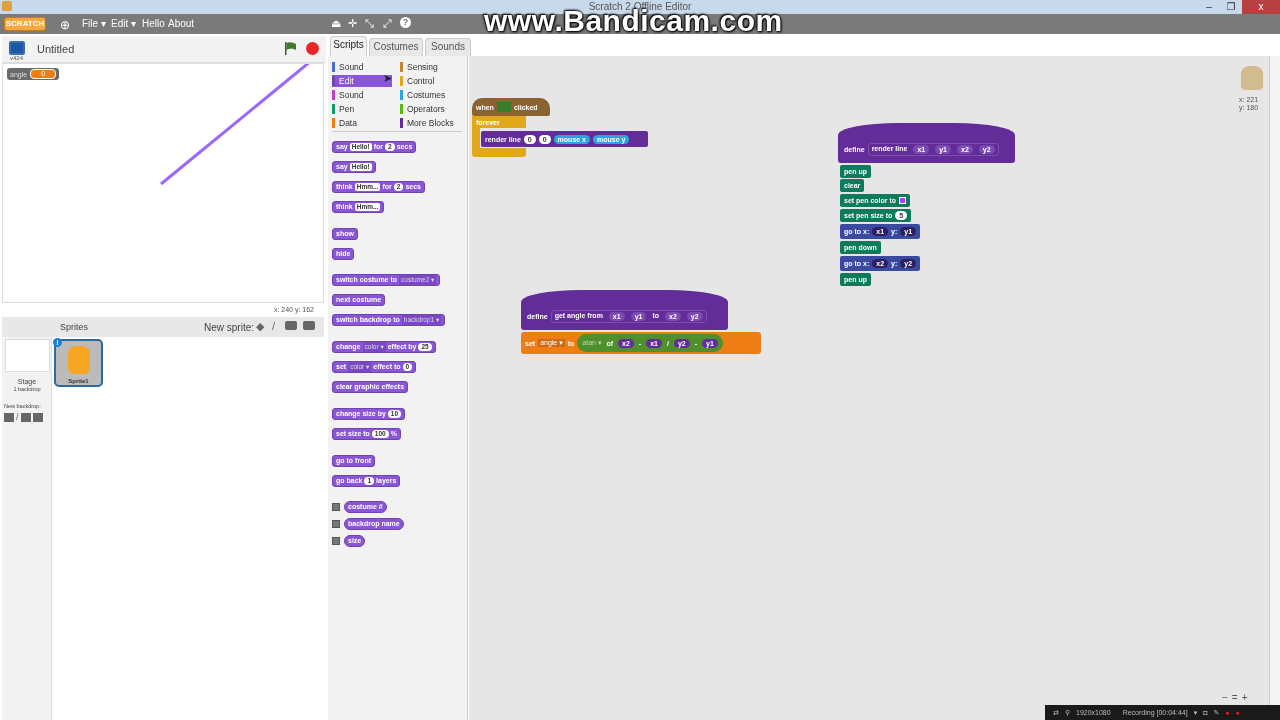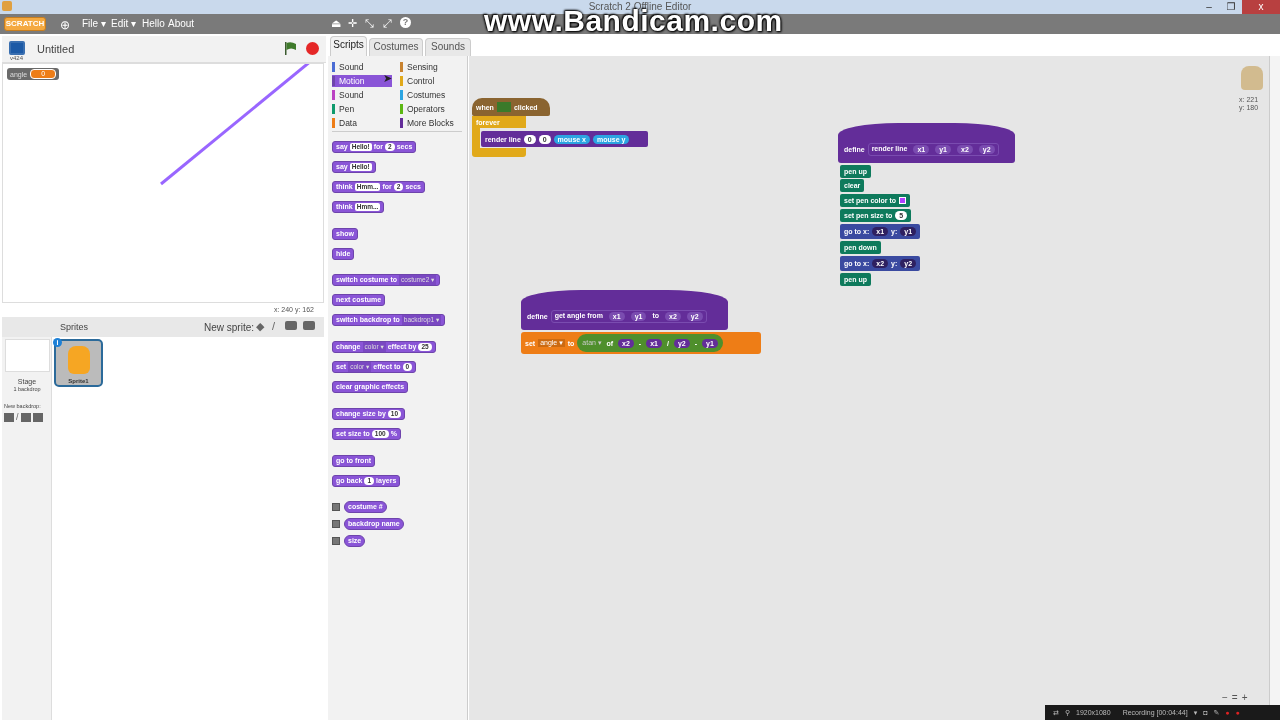--- a/index.html
+++ b/index.html
@@ -126,21 +126,21 @@
 </div>
 
 <div class="tabs">
   <div class="tab active" style="left:2px;width:37px">Scripts</div>
   <div class="tab" style="left:41px;width:54px">Costumes</div>
   <div class="tab" style="left:97px;width:46px">Sounds</div>
 </div>
 
 <div class="palette">
   <div class="cat" style="left:4px;top:5px"><span class="bar" style="background:#4a6cd4"></span><span>Sound</span></div>
-  <div class="cat sel" style="left:4px;top:19px"><span class="bar" style="background:#6e44ac"></span><span>Motion</span></div>
+  <div class="cat sel" style="left:4px;top:19px"><span class="bar" style="background:#6e44ac"></span><span>Edit</span></div>
   <div class="cat" style="left:4px;top:33px"><span class="bar" style="background:#bb42c3"></span><span>Sound</span></div>
   <div class="cat" style="left:4px;top:47px"><span class="bar" style="background:#0e9a6c"></span><span>Pen</span></div>
   <div class="cat" style="left:4px;top:61px"><span class="bar" style="background:#ee7d16"></span><span>Data</span></div>
   <div class="cat" style="left:72px;top:5px"><span class="bar" style="background:#c88330"></span><span>Sensing</span></div>
   <div class="cat" style="left:72px;top:19px"><span class="bar" style="background:#e1a91a"></span><span>Control</span></div>
   <div class="cat" style="left:72px;top:33px"><span class="bar" style="background:#2ca5e2"></span><span>Costumes</span></div>
   <div class="cat" style="left:72px;top:47px"><span class="bar" style="background:#5cb712"></span><span>Operators</span></div>
   <div class="cat" style="left:72px;top:61px"><span class="bar" style="background:#632d99"></span><span>More Blocks</span></div>
   <hr>
   <div style="position:absolute;left:55px;top:16px;font-size:11px;color:#222">➤</div>

